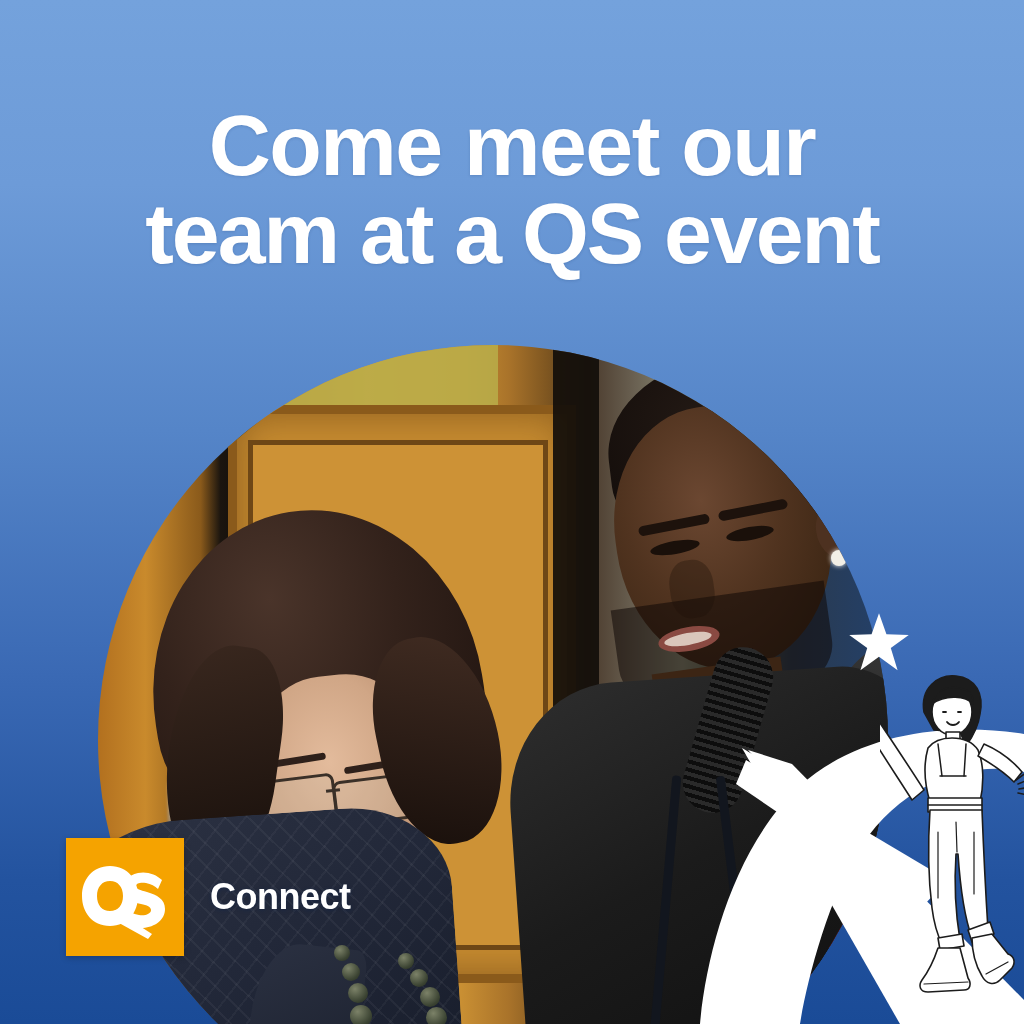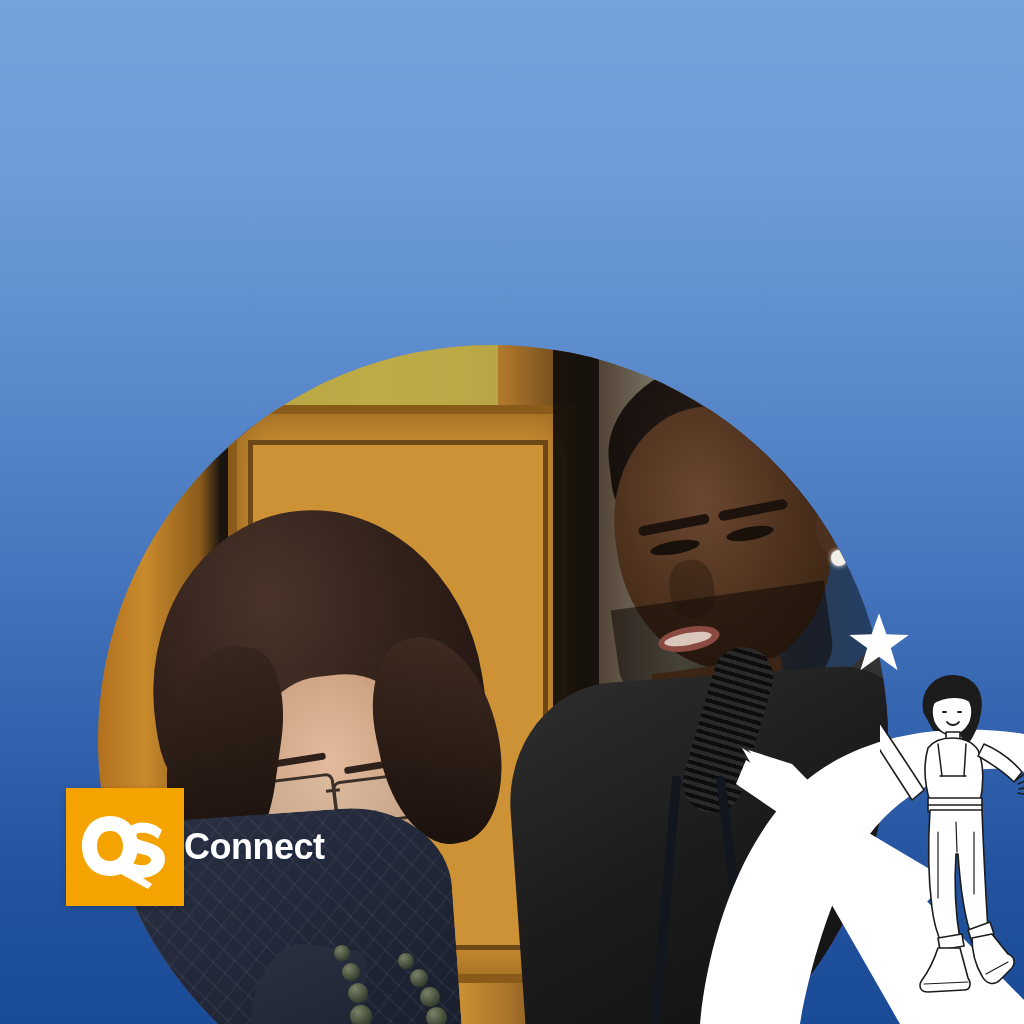--- a/index.html
+++ b/index.html
@@ -187,34 +187,38 @@
   #figure{
     position:absolute;left:880px;top:672px;width:150px;height:352px;
   }
 
   
   #star{
     position:absolute;left:848px;top:612px;width:62px;height:62px;
   }
 
   
-  #logo-block{position:absolute;left:66px;top:788px;display:flex;align-items:center;}
+  #logo-block{position:absolute;left:66px;top:838px;display:flex;align-items:center;gap:26px;}
   #qs-mark{
     width:118px;height:118px;background:#f5a300;position:relative;flex:0 0 auto;
     box-shadow:0 2px 6px rgba(0,0,0,.22);
   }
   #brand-text{color:#fff;font-size:36px;font-weight:700;line-height:1.12;letter-spacing:-.5px;
     text-shadow:0 1px 4px rgba(10,35,80,.45);}
   #brand-text span{display:block;}
 </style>
 </head>
 <body>
 
 <div id="canvas">
 
+  <div id="headline">
+    <span class="l l1">Come meet our</span>
+    <span class="l l2">team at a QS event</span>
+  </div>
 
   <div id="photo-circle">
 
     <div class="ph bg-wood"></div>
     <div class="ph wood-top-plaque"></div>
     <div class="ph wood-panel"></div>
     <div class="ph wood-panel2"></div>
     <div class="ph green-sign"></div>
     <div class="ph dark-jamb"></div>
     <div class="ph bottle"></div>

